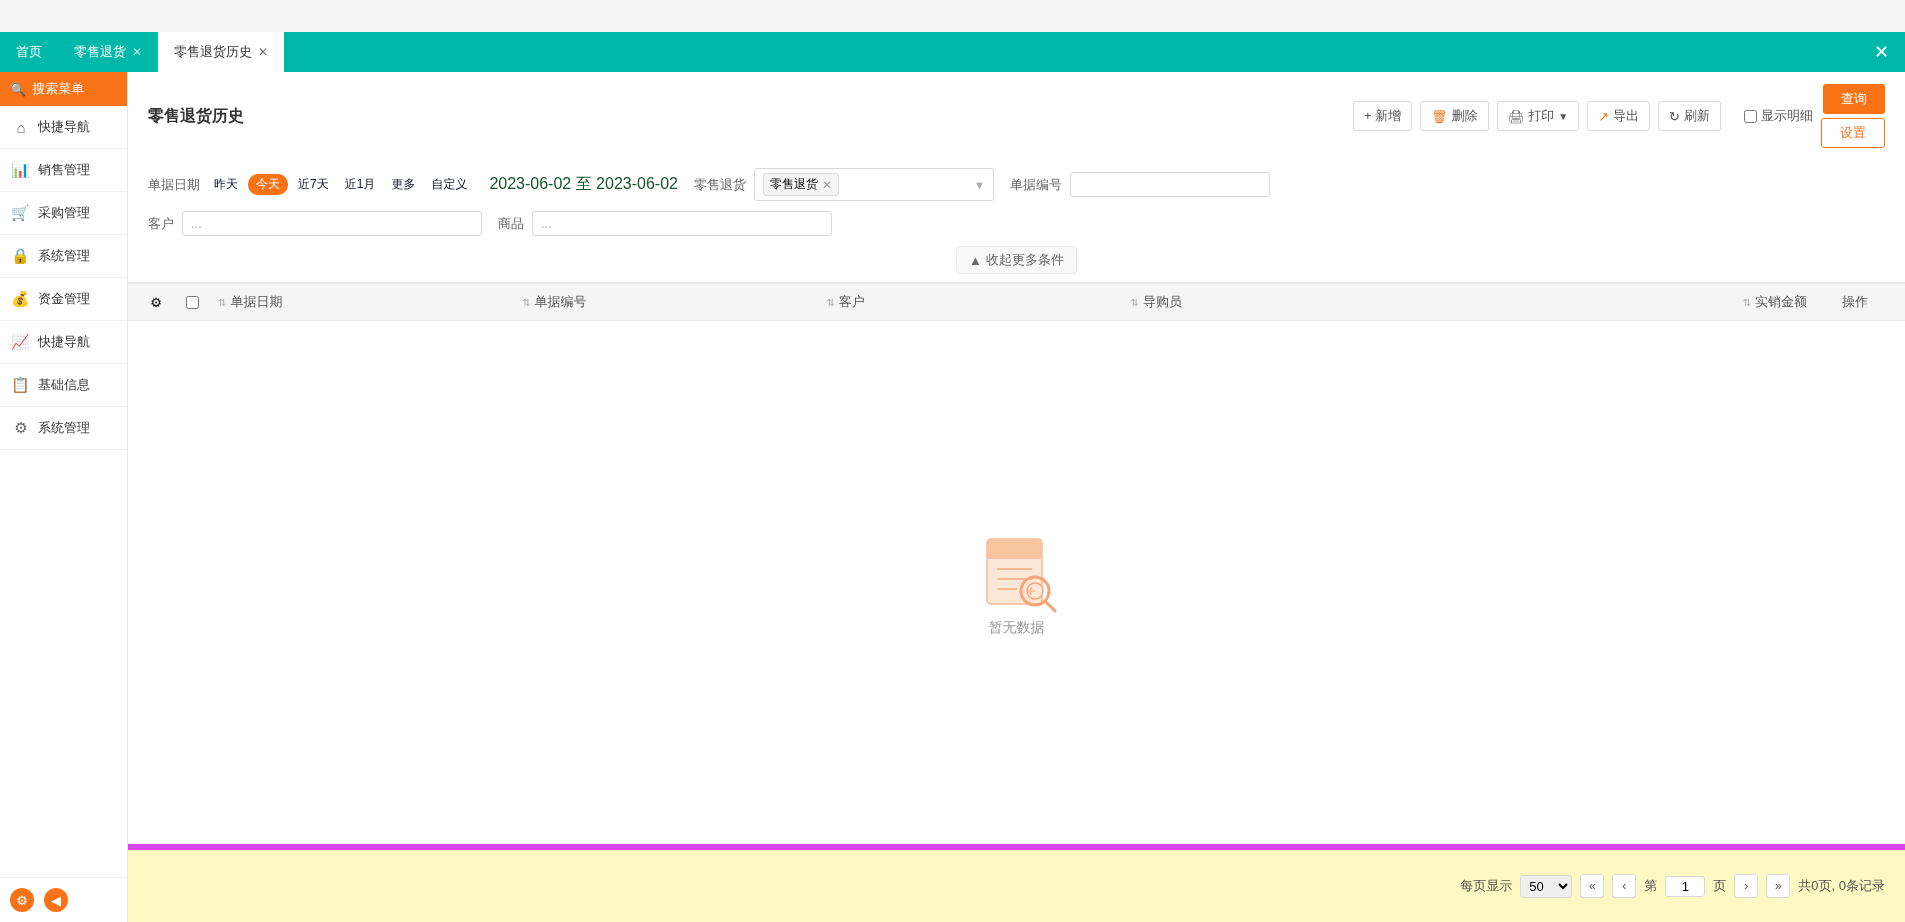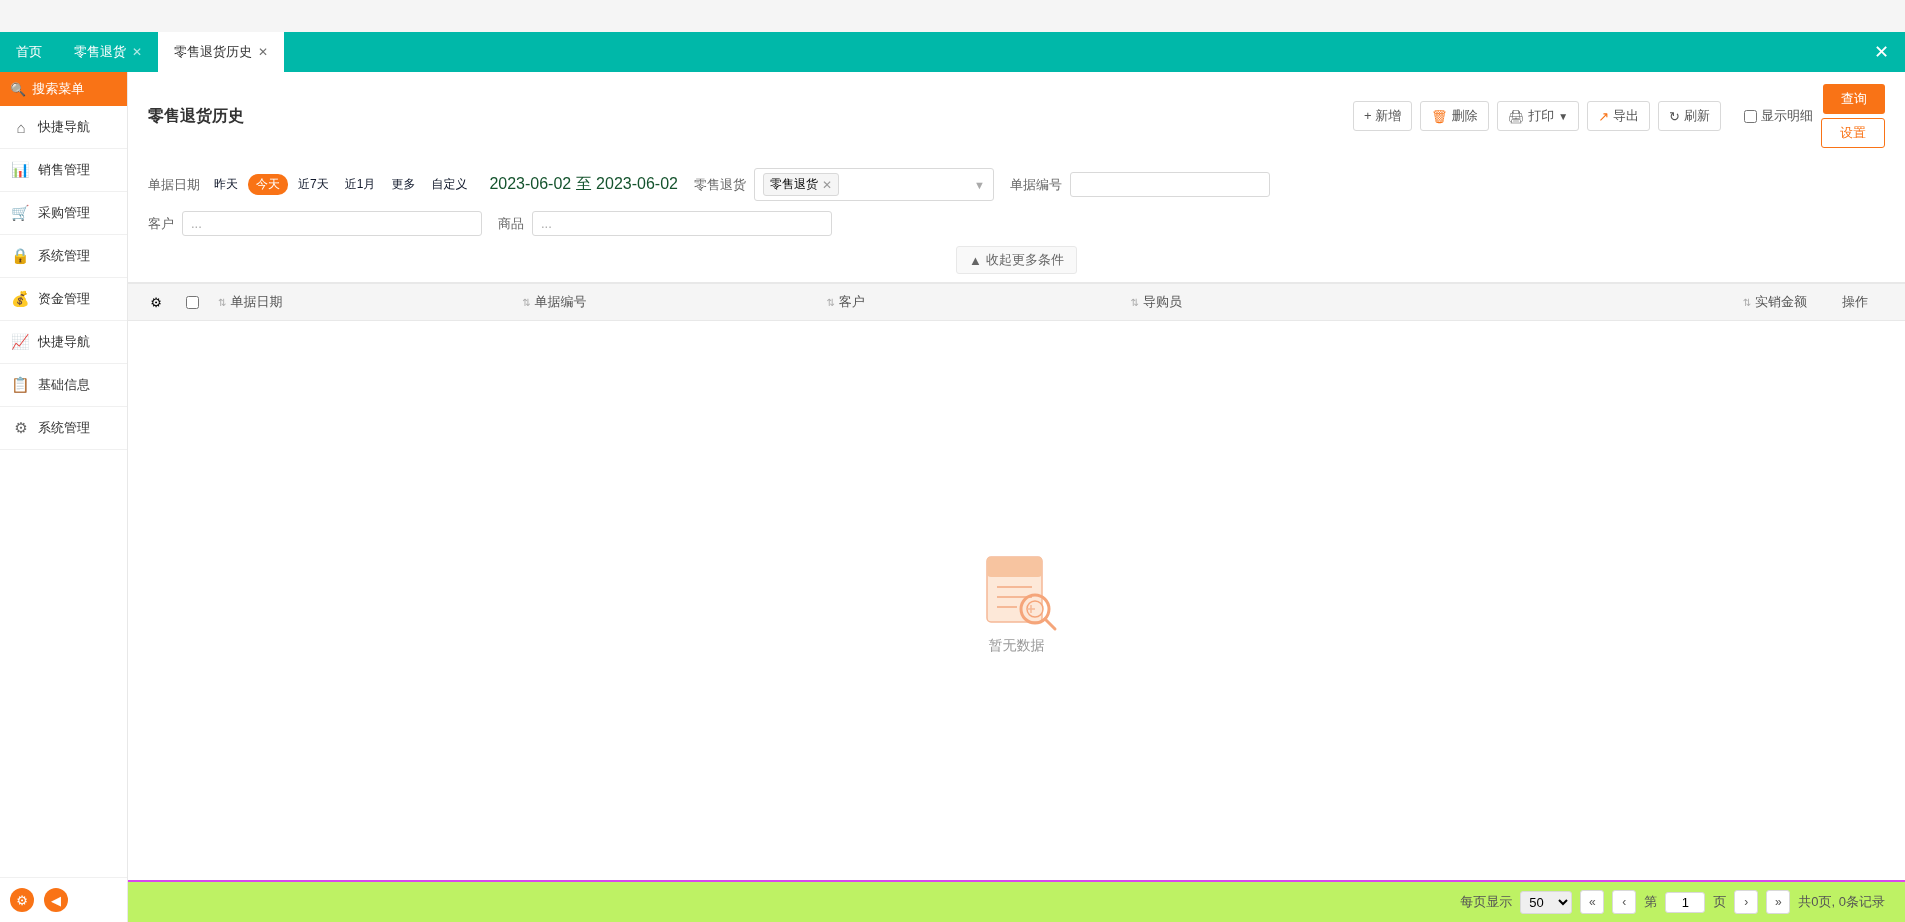--- a/index.html
+++ b/index.html
@@ -328,23 +328,23 @@
     .empty-text {
       color: #999;
       font-size: 14px;
     }
 
     
     .pagination-bar {
       display: flex;
       align-items: center;
       justify-content: flex-end;
-      padding: 8px 20px;
-      border-top: 2px solid #d946ef;
-      background: #bef264;
+      padding: 24px 20px;
+      border-top: 6px solid #d946ef;
+      background: #fef9c3;
       gap: 8px;
       font-size: 13px;
       color: #555;
     }
     .page-select {
       border: 1px solid #d9d9d9;
       border-radius: 3px;
       padding: 2px 4px;
       font-size: 13px;
     }

